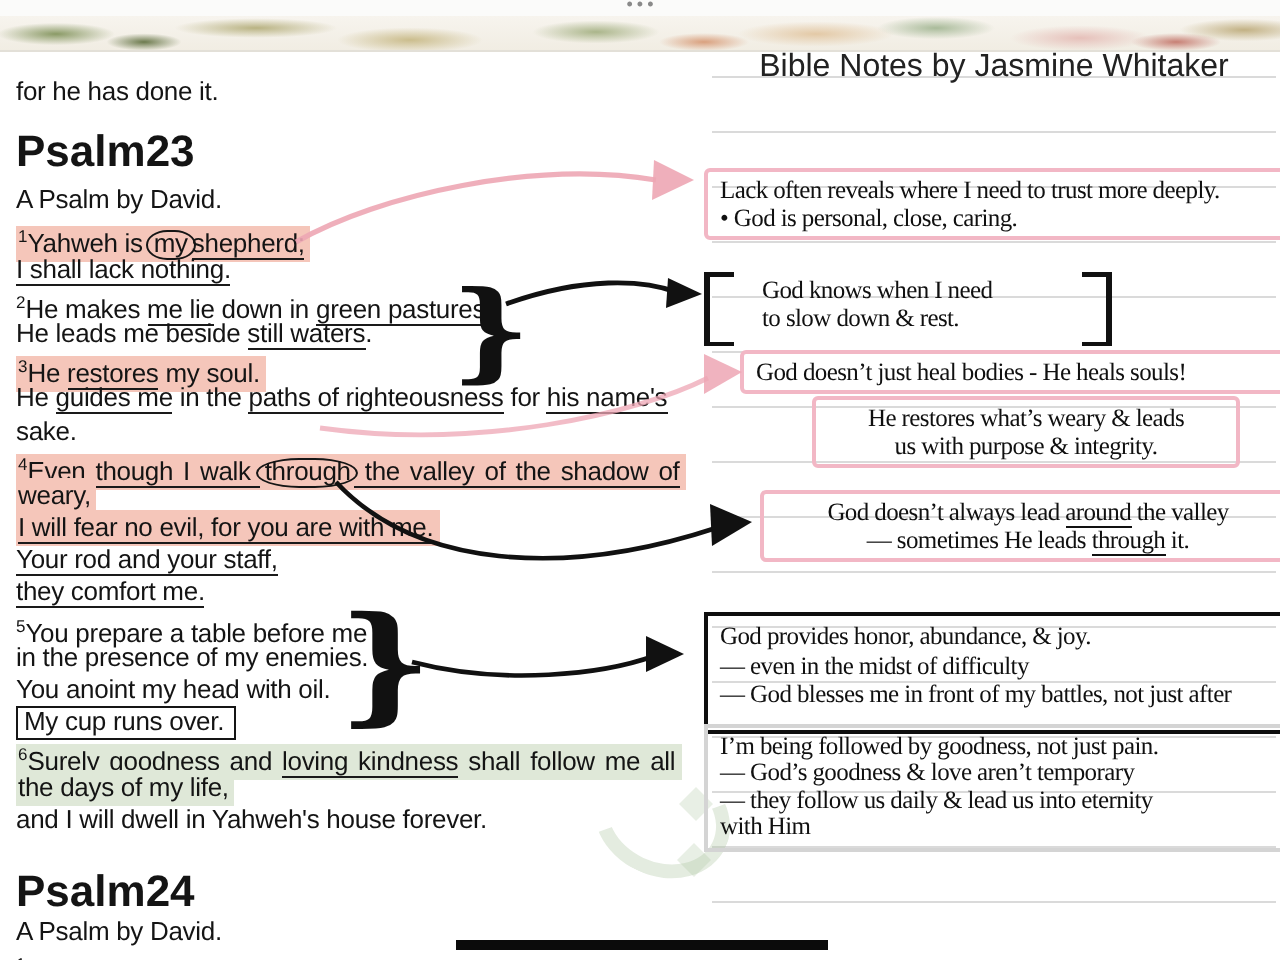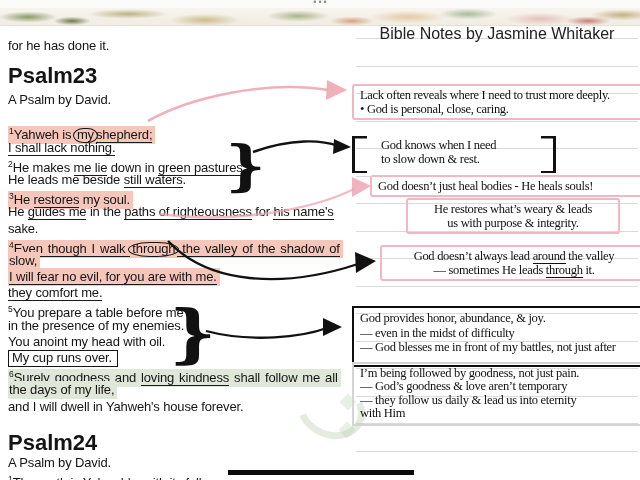--- a/index.html
+++ b/index.html
@@ -28,21 +28,21 @@
   
   #ruled{position:absolute;left:356px;top:38px;width:282px;height:415px;z-index:1;
     background:repeating-linear-gradient(to bottom,#dadada 0 1.1px,transparent 1.1px 27.5px);}
   #notes-title{position:absolute;left:356px;top:25px;width:282px;text-align:center;
     font-size:16px;color:#222;z-index:4;}
   
   #left-col{position:absolute;left:8px;top:38px;width:346px;z-index:3;
     font-size:13px;letter-spacing:-0.15px;color:#141414;}
   .line{height:16.2px;line-height:16.2px;white-space:nowrap;}
   .h1{font-size:22px;font-weight:bold;height:24px;line-height:24px;letter-spacing:0;}
-  .mt10{margin-top:10px}.mt4{margin-top:4px}.mt2{margin-top:15px}.mt16{margin-top:16px}.mt0{margin-top:0}
+  .mt10{margin-top:10px}.mt4{margin-top:4px}.mt2{margin-top:2px}.mt16{margin-top:16px}.mt0{margin-top:0}
   .ws1{word-spacing:1.5px;}
   .sup{font-size:8.5px;vertical-align:5px;letter-spacing:0;}
   .u{border-bottom:1.6px solid #1a1a1a;}
   .hl{padding:1px 3px 2px 1px;}
   .hl-pink{background:#f5c6ba;}
   .hl-green{background:#dfe8d8;}
   .circle{display:inline-block;border:1.8px solid #151515;border-radius:55%/65%;
     padding:0 3px 1px 3px;margin:0 -2px;line-height:12px;}
   .vbox{display:inline-block;border:1.7px solid #151515;padding:0 5px 1px 3px;line-height:13.5px;}
   
@@ -102,22 +102,23 @@
       <div class="line h1 mt10"><span>Psalm23</span></div>
       <div class="line mt4"><span>A Psalm by David.</span></div>
       <div class="line mt2"><span class="hl hl-pink"><span class="sup">1</span><span>Yahweh is </span><span class="circle">my</span><span class="u">shepherd;</span></span></div>
       <div class="line "><span class="u">I shall lack nothing.</span></div>
       <div class="line "><span class="sup">2</span><span>He makes </span><span class="u">me lie</span><span> down in </span><span class="u">green pastures</span><span>.</span></div>
       <div class="line "><span>He leads me beside </span><span class="u">still waters</span><span>.</span></div>
       <div class="line "><span class="hl hl-pink"><span class="sup">3</span><span>He </span><span class="u">restores</span><span> my soul.</span></span></div>
       <div class="line "><span>He </span><span class="u">guides me</span><span> in the </span><span class="u">paths of righteousness</span><span> for </span><span class="u">his name's</span></div>
       <div class="line "><span>sake.</span></div>
       <div class="line ws1"><span class="hl hl-pink"><span class="sup">4</span><span class="u">Even though I walk </span><span class="circle">through</span><span class="u"> the valley of the shadow of</span></span></div>
-      <div class="line "><span class="hl hl-pink"><span class="u">slow,</span></span></div>
+      <div class="line "><span class="hl hl-pink"><span class="u">weary,</span></span></div>
       <div class="line "><span class="hl hl-pink"><span class="u">I will fear no evil, for you are with me.</span></span></div>
+      <div class="line "><span class="u">Your rod and your staff,</span></div>
       <div class="line "><span class="u">they comfort me.</span></div>
       <div class="line "><span class="sup">5</span><span>You prepare a table before me</span></div>
       <div class="line "><span>in the presence of my enemies.</span></div>
       <div class="line "><span>You anoint my head with oil.</span></div>
       <div class="line "><span class="vbox">My cup runs over.</span></div>
       <div class="line ws1"><span class="hl hl-green"><span class="sup">6</span><span>Surely </span><span class="u">goodness</span><span> and </span><span class="u">loving kindness</span><span> shall follow me all</span></span></div>
       <div class="line "><span class="hl hl-green"><span>the days of my life,</span></span></div>
       <div class="line "><span>and I will dwell in Yahweh's house forever.</span></div>
       <div class="line h1 mt16"><span>Psalm24</span></div>
       <div class="line mt0"><span>A Psalm by David.</span></div>

